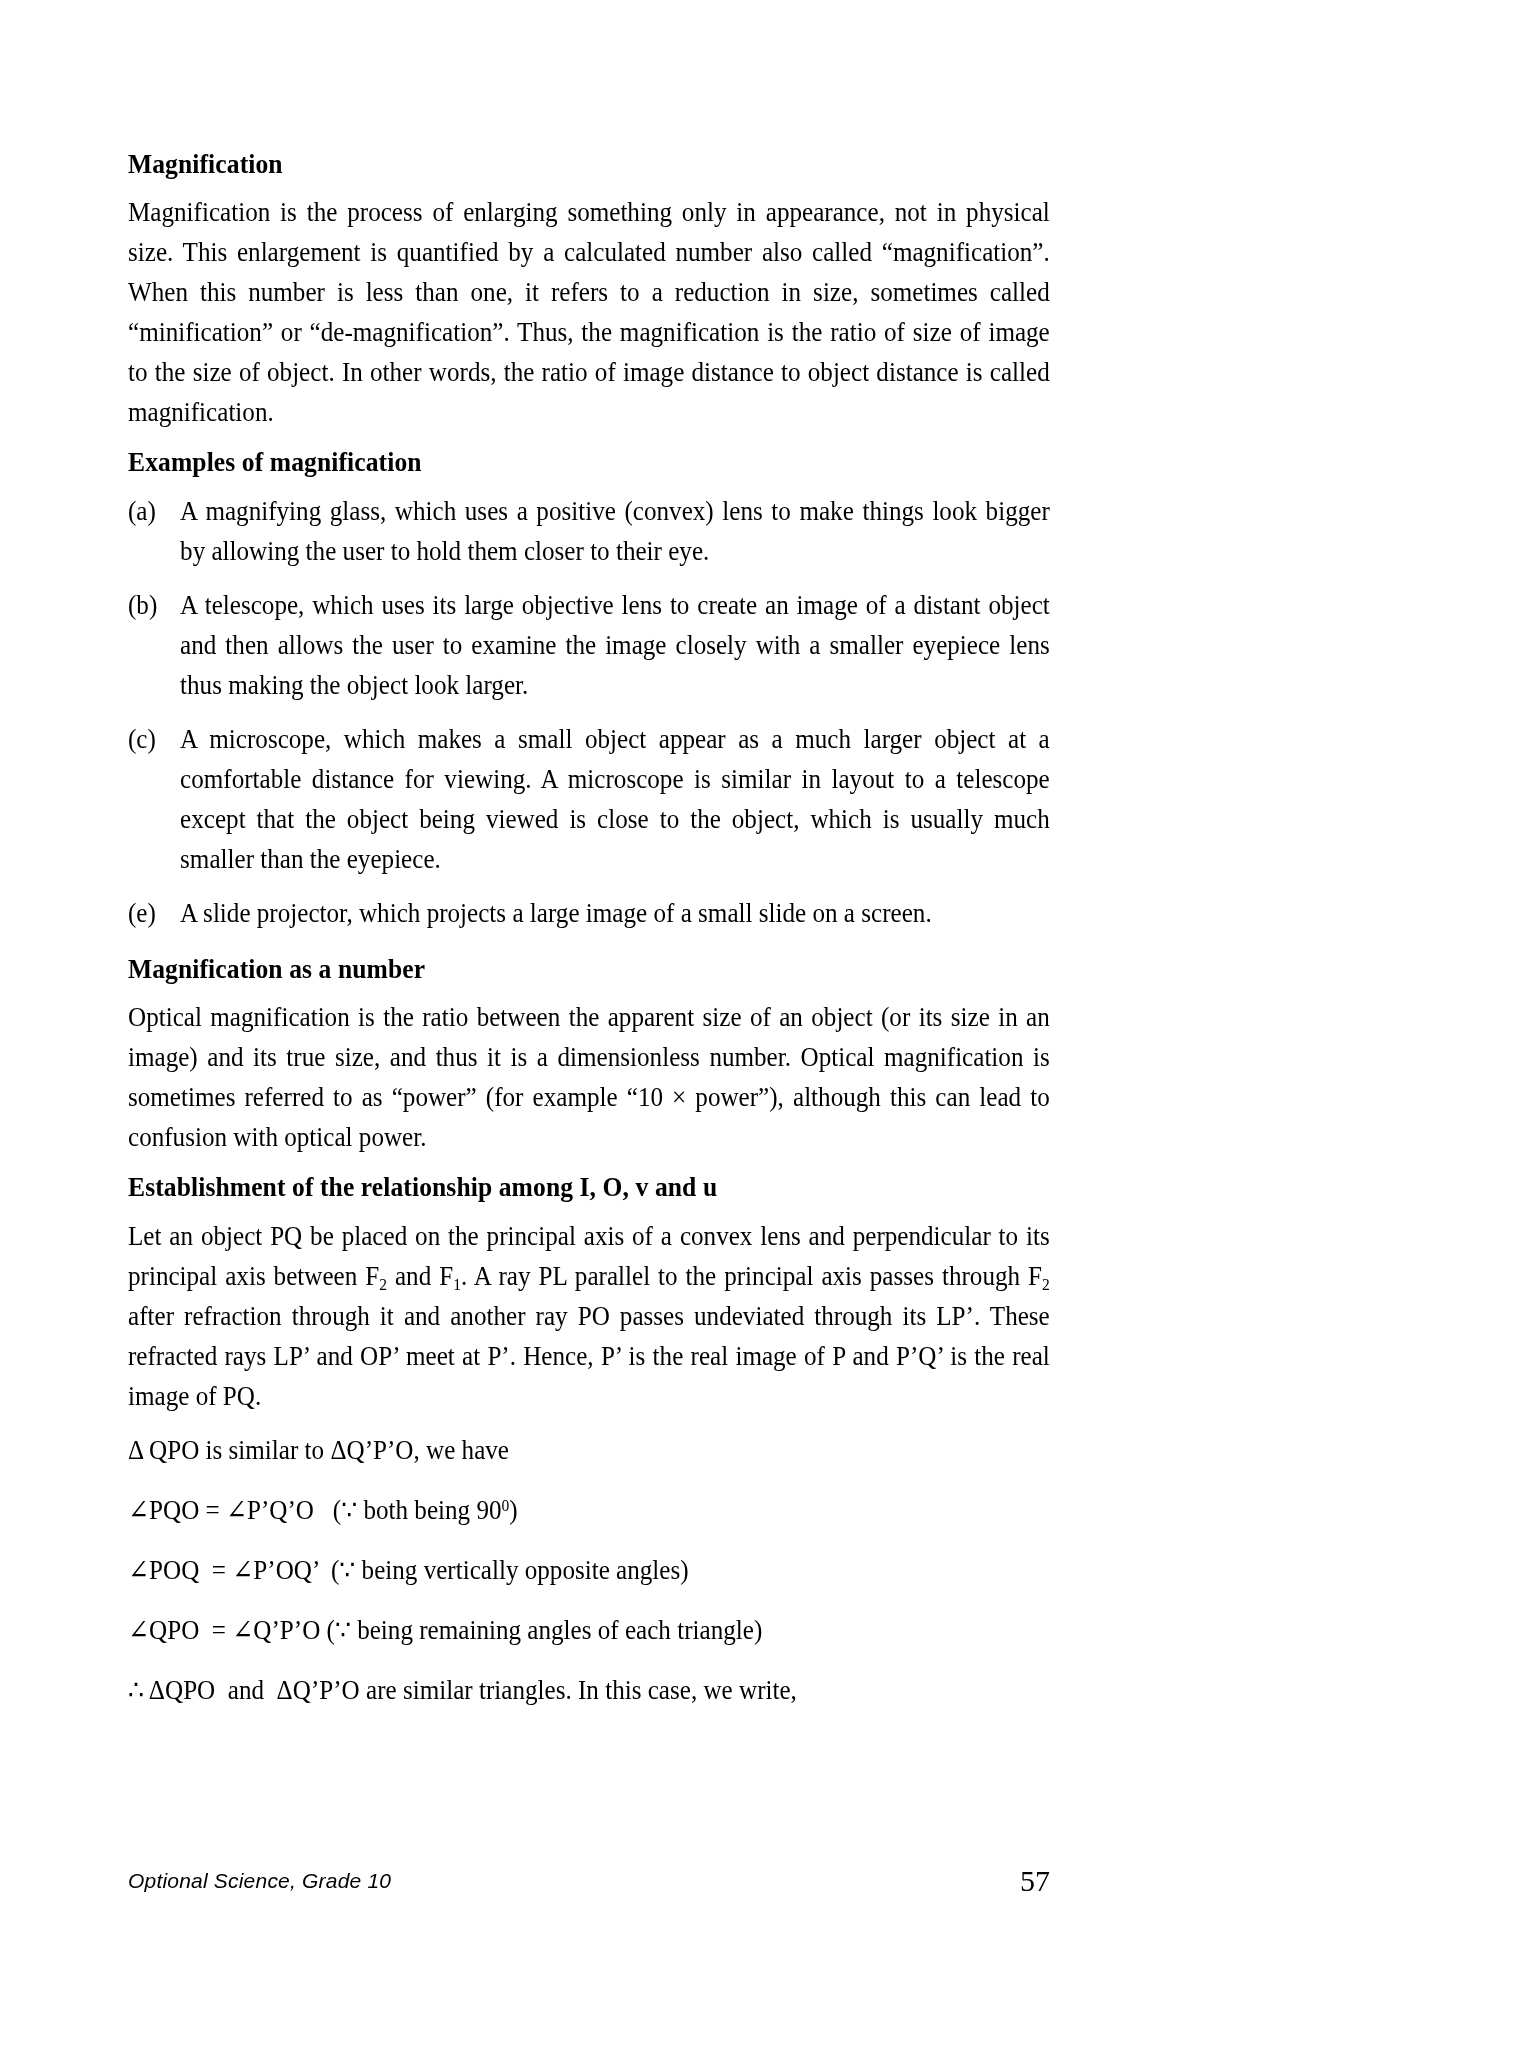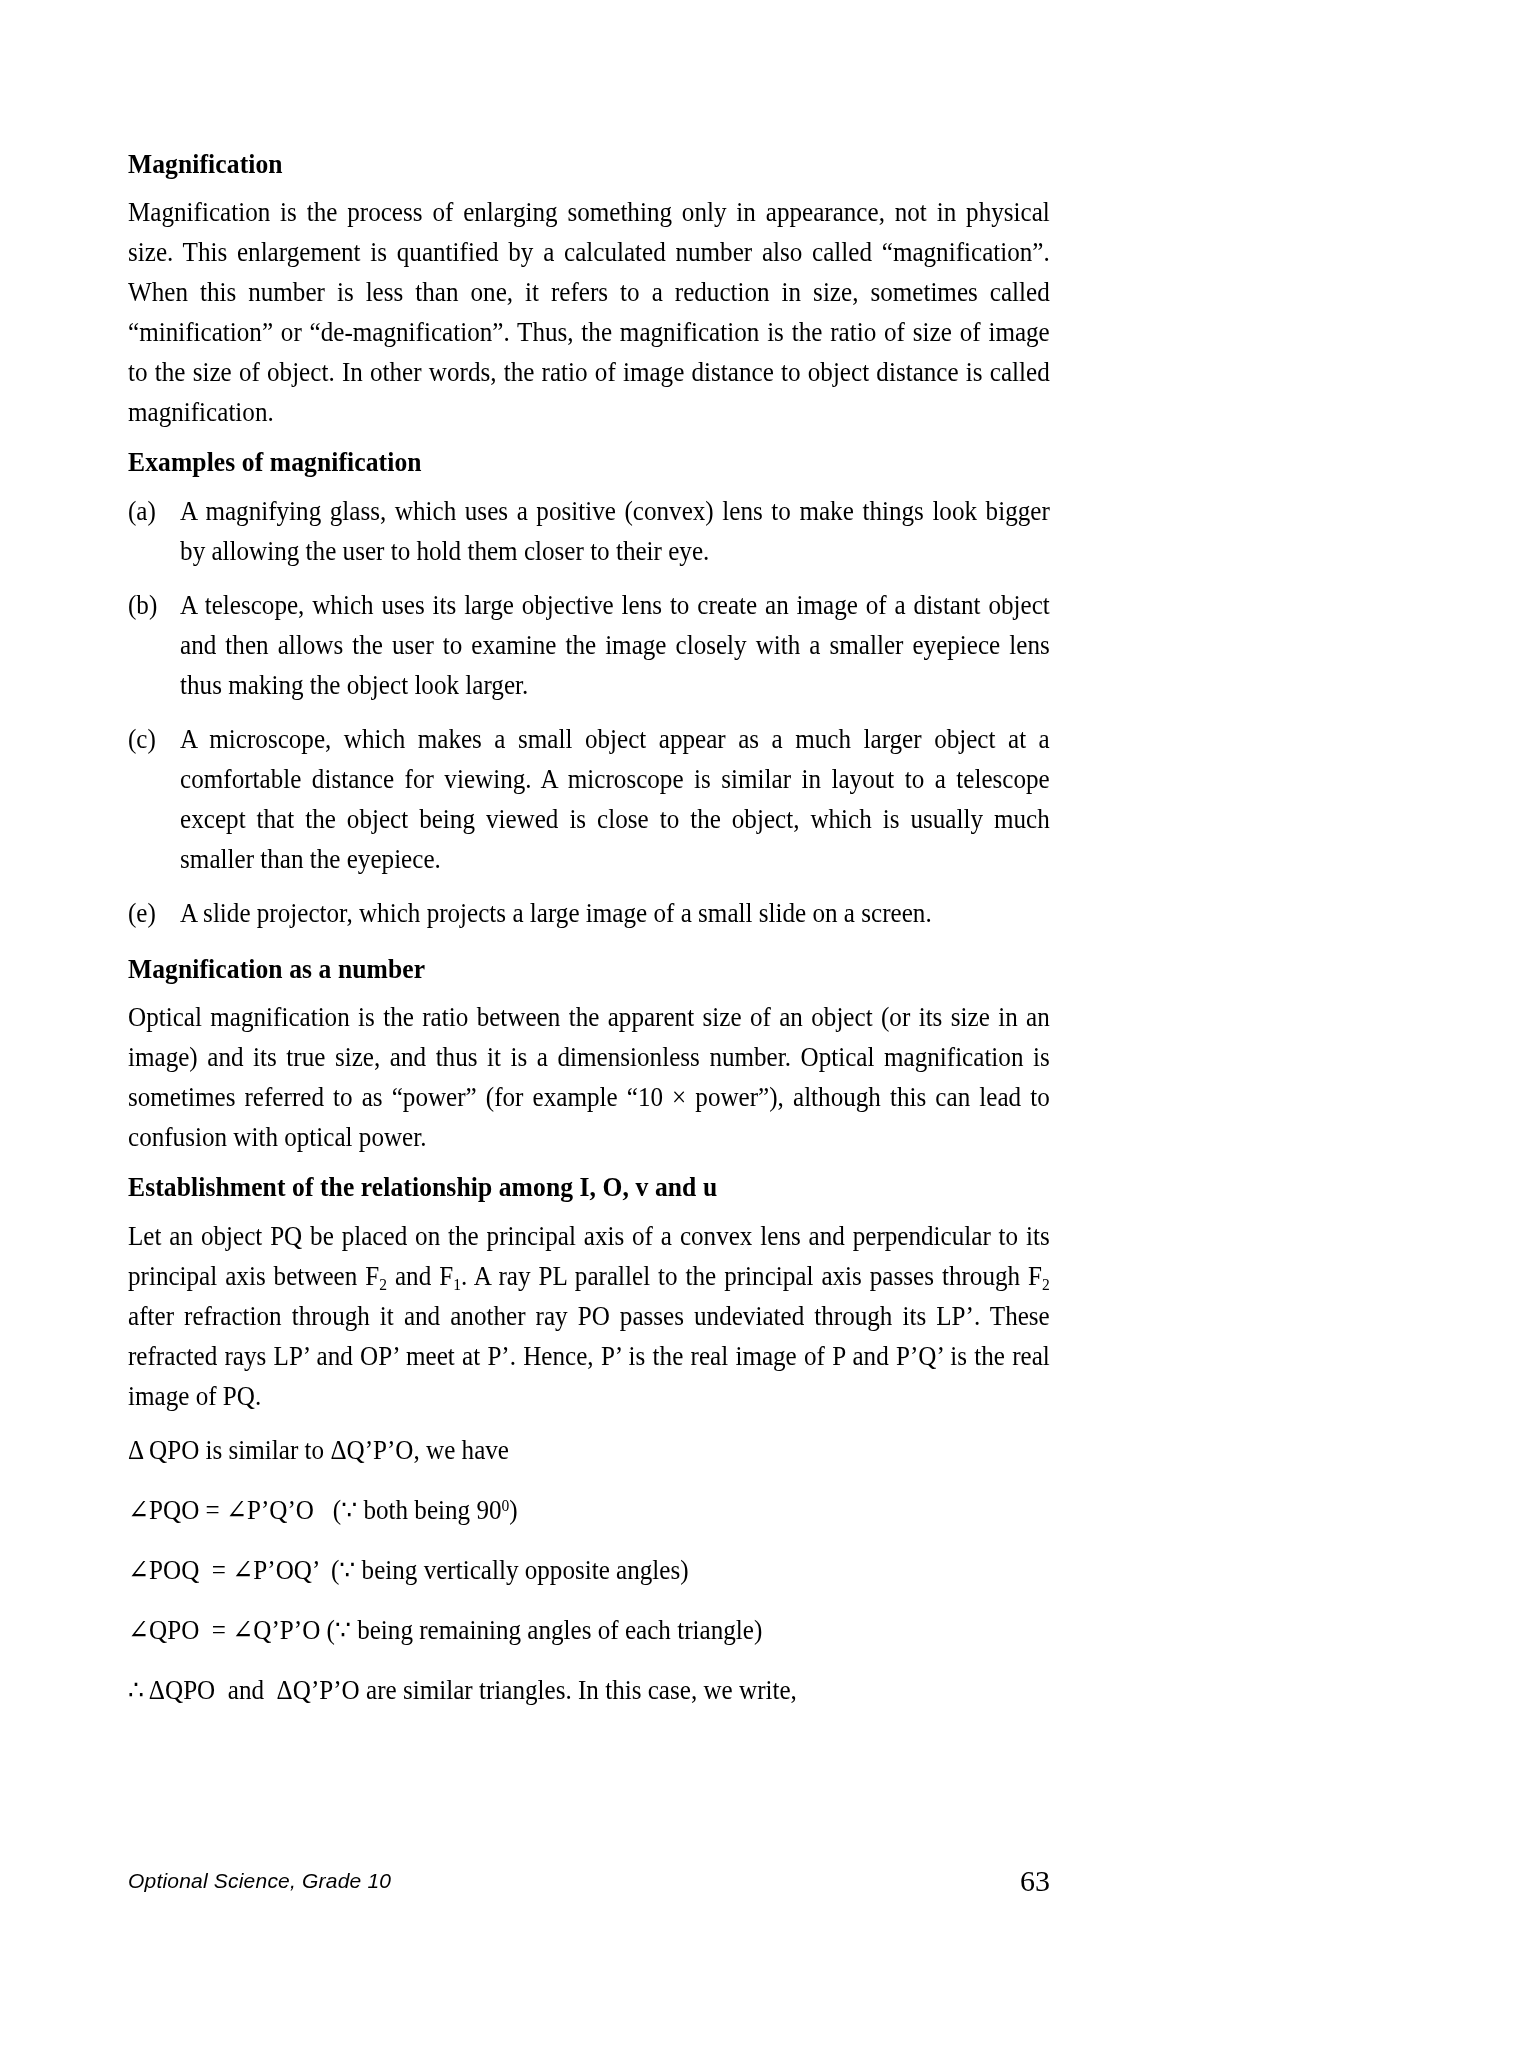--- a/index.html
+++ b/index.html
@@ -179,16 +179,16 @@
     <div class="eq-line"><span>∠POQ  = ∠P’OQ’</span><span>  (∵ being vertically opposite angles)</span></div>
 
     <div class="eq-line"><span>∠QPO  = ∠Q’P’O</span><span> (∵ being remaining angles of each triangle)</span></div>
 
     <div class="eq-line">∴ ΔQPO  and  ΔQ’P’O are similar triangles. In this case, we write,</div>
 
   </div>
 
   <div class="footer">
     <div class="footer-left">Optional Science, Grade 10</div>
-    <div class="footer-right">63</div>
+    <div class="footer-right">57</div>
   </div>
 
 </div>
 
 </body></html>

